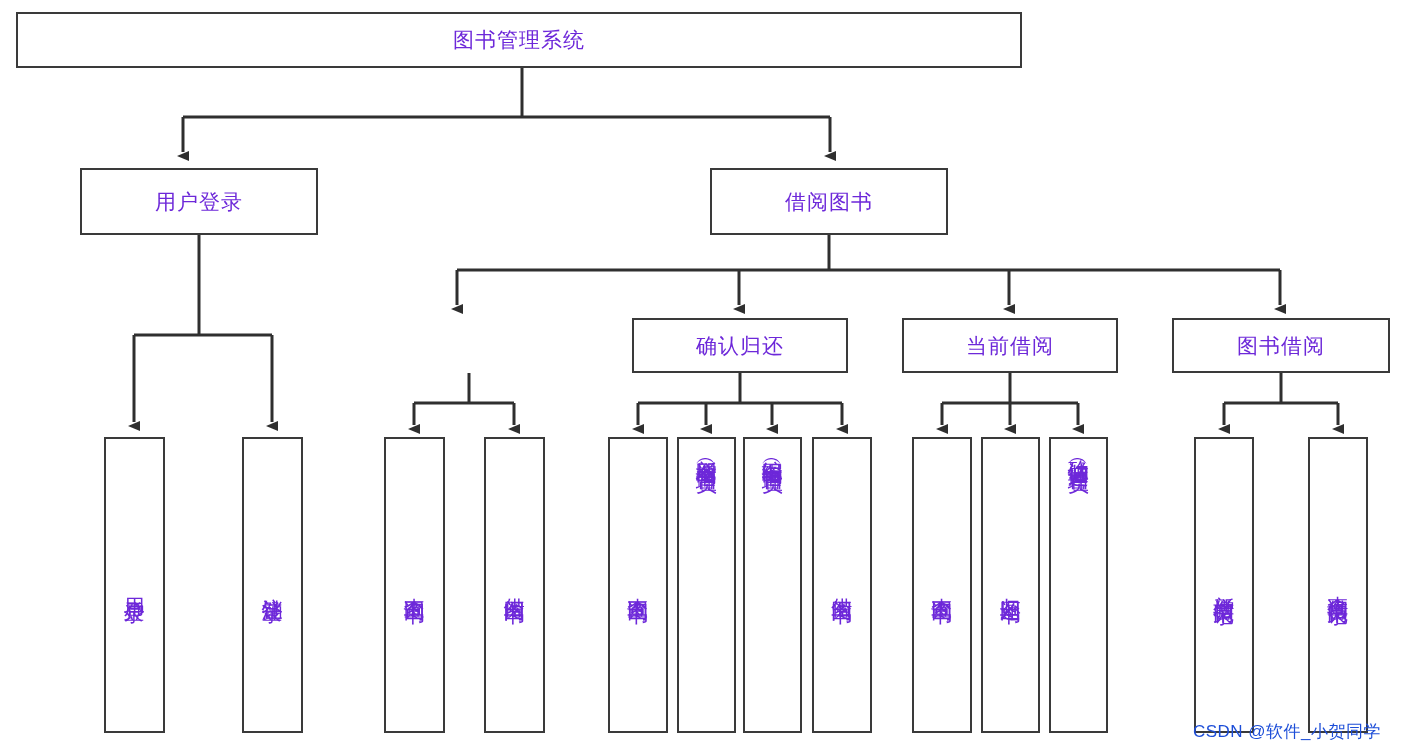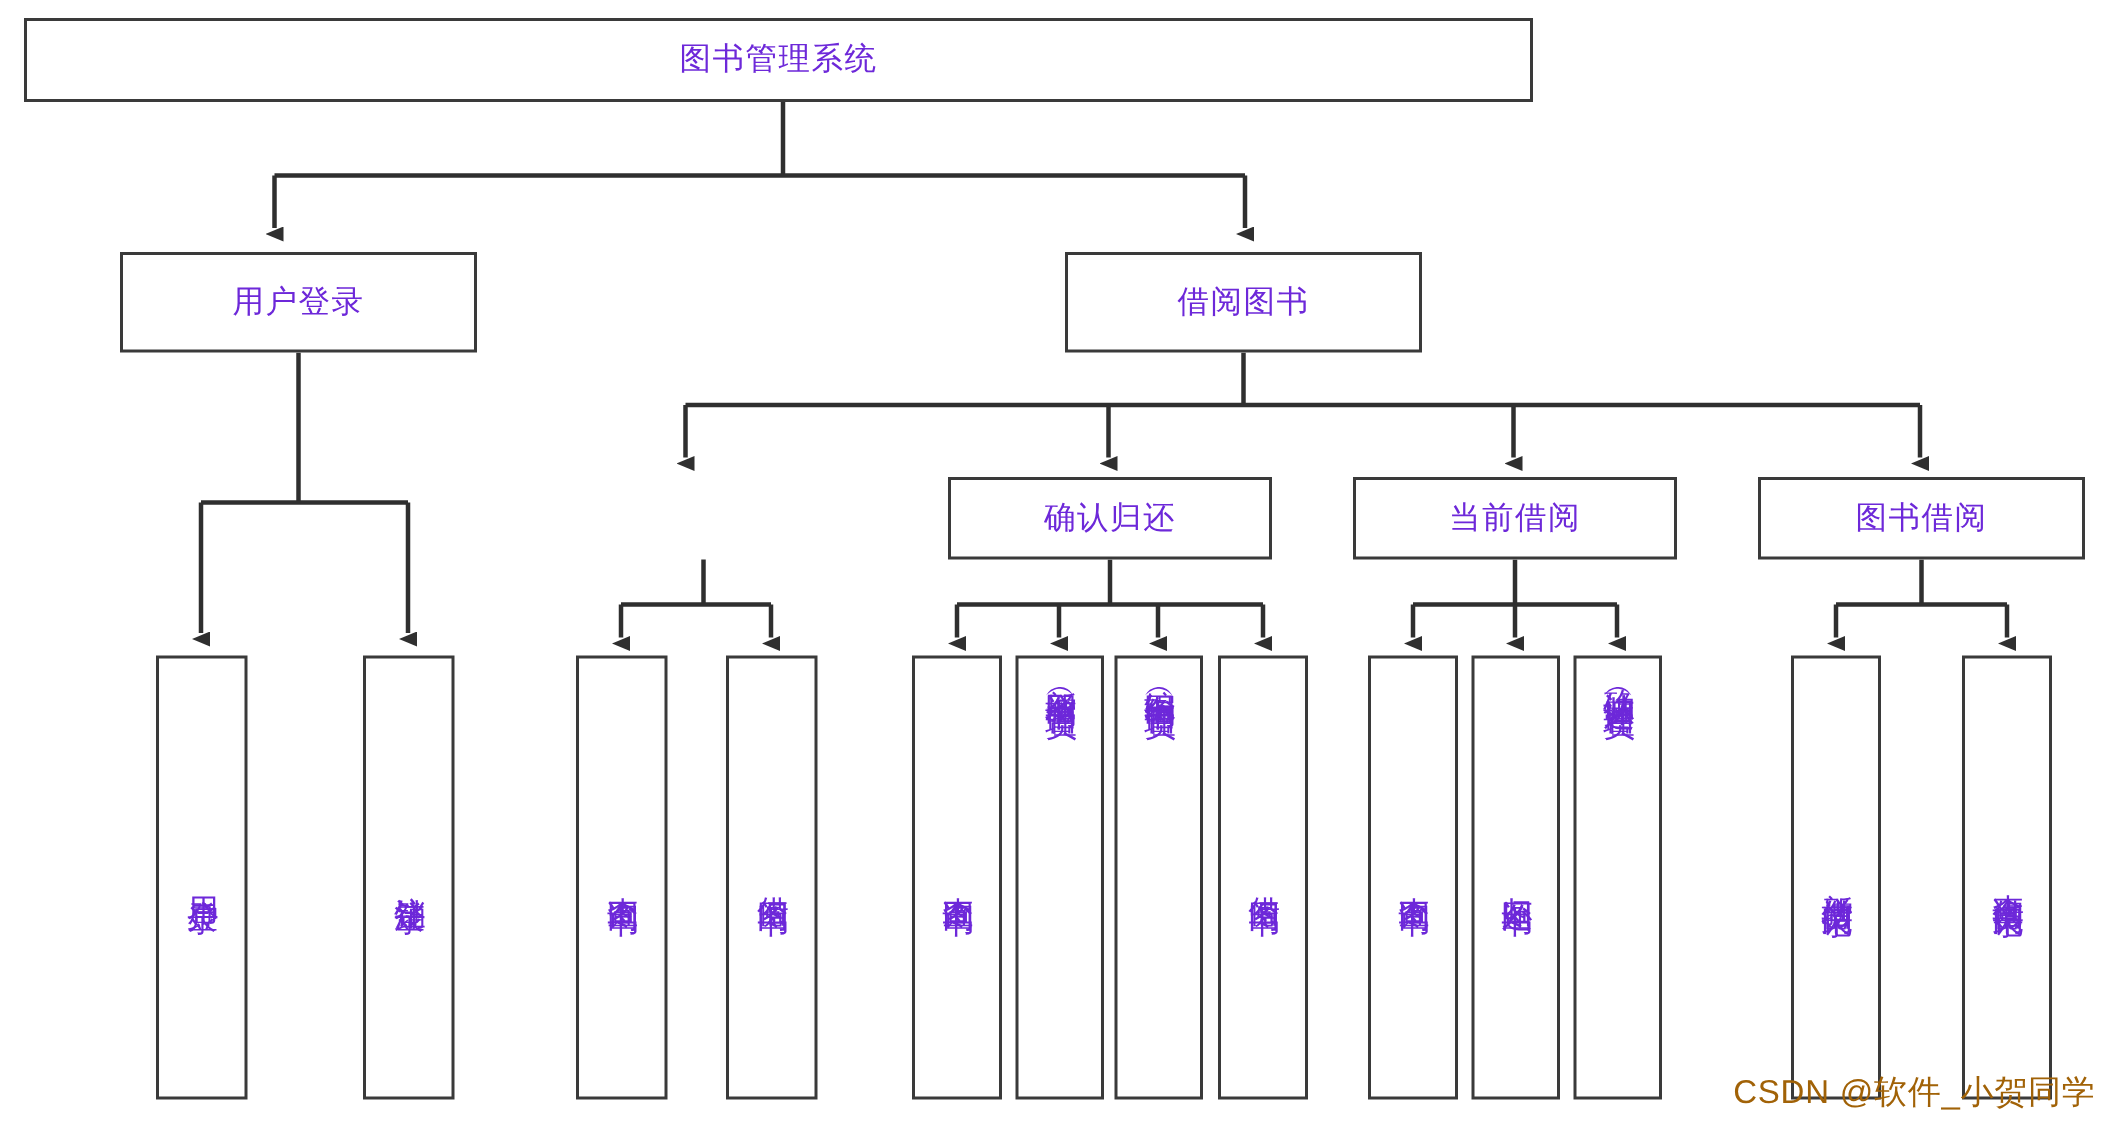--- a/index.html
+++ b/index.html
@@ -53,24 +53,24 @@
     line-height: 1.32;
     letter-spacing: 2px;
     white-space: nowrap;
   }
   .node-v.centered {
     align-items: center;
     padding-top: 0;
   }
   #watermark {
     position: absolute;
-    right: 8px;
+    right: 24px;
     bottom: 4px;
-    font-size: 22px;
-    color: #a16207;
+    font-size: 17px;
+    color: #1d4ed8;
     letter-spacing: 0.5px;
     white-space: nowrap;
   }
 </style>
 </head>
 <body>
 
 <div id="canvas">
 
   <svg id="edges" viewBox="0 0 1405 747" width="1405" height="747" xmlns="http://www.w3.org/2000/svg">

